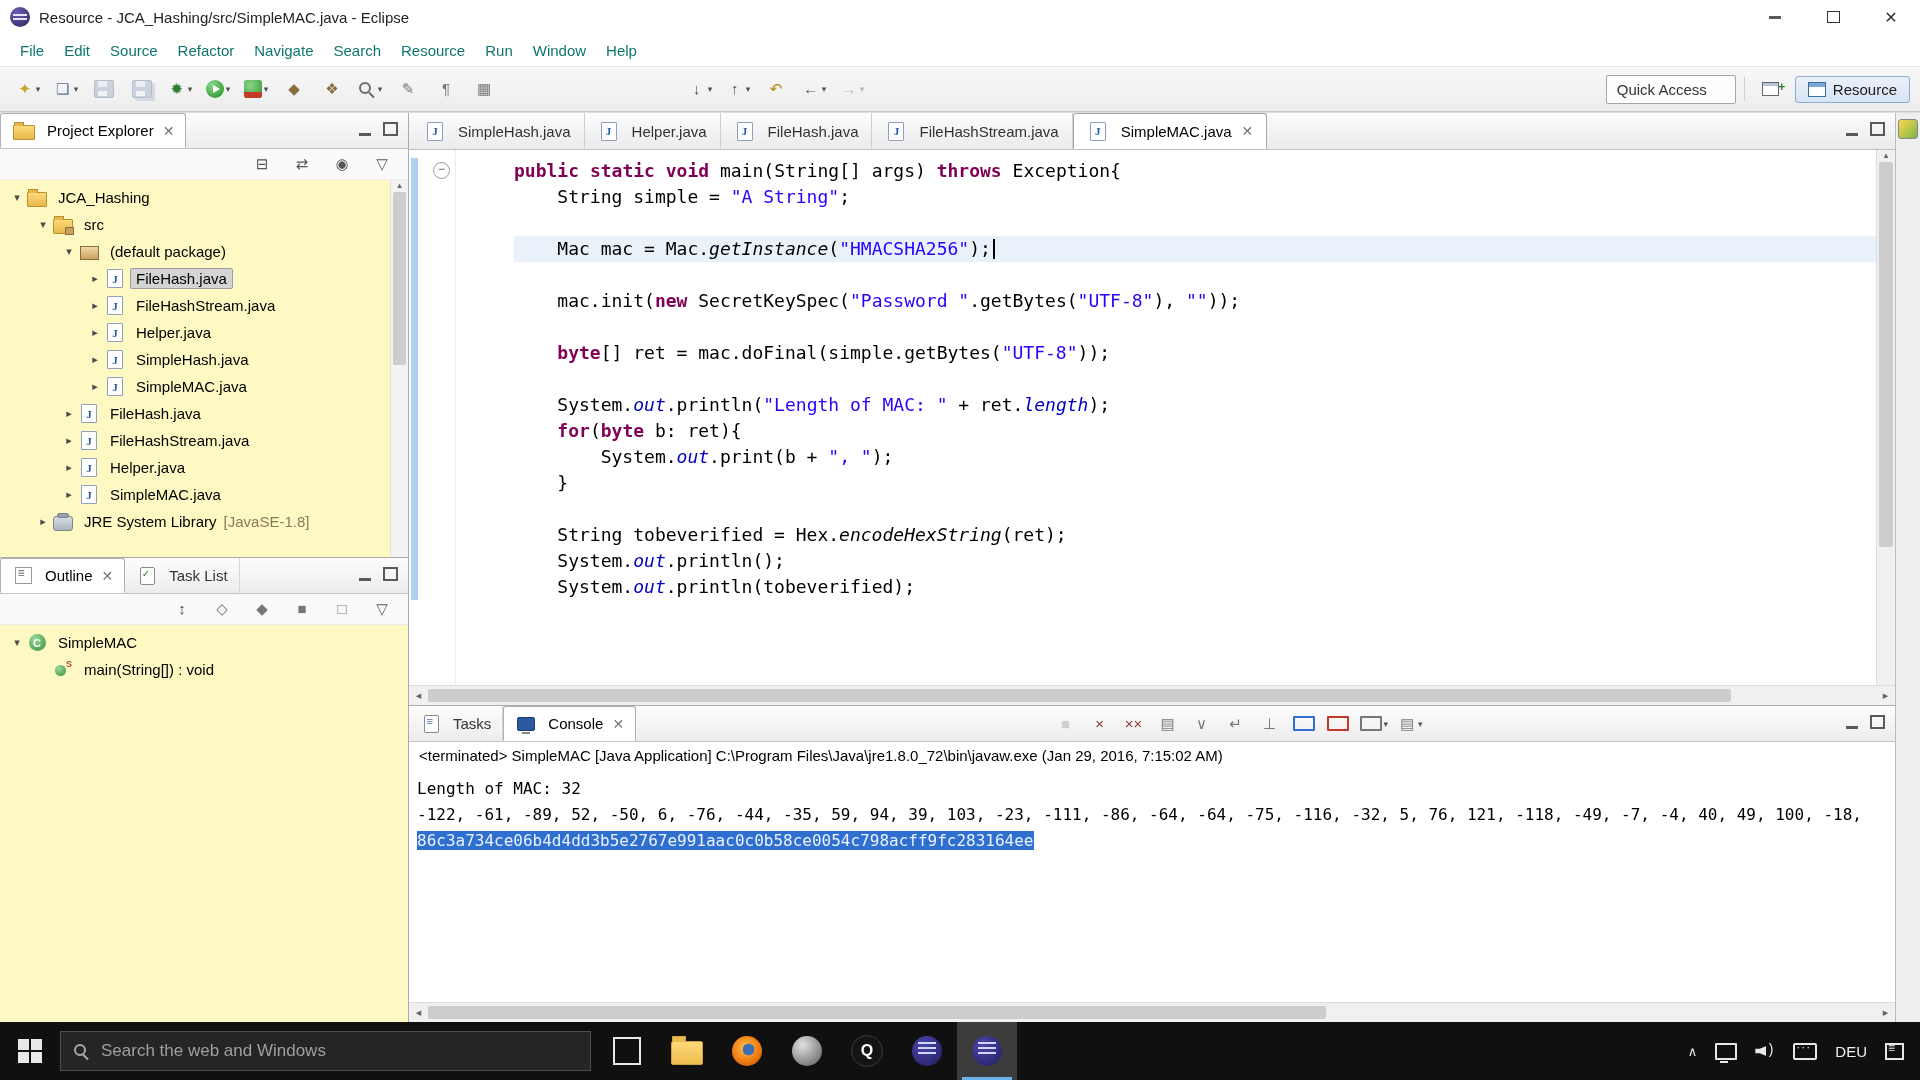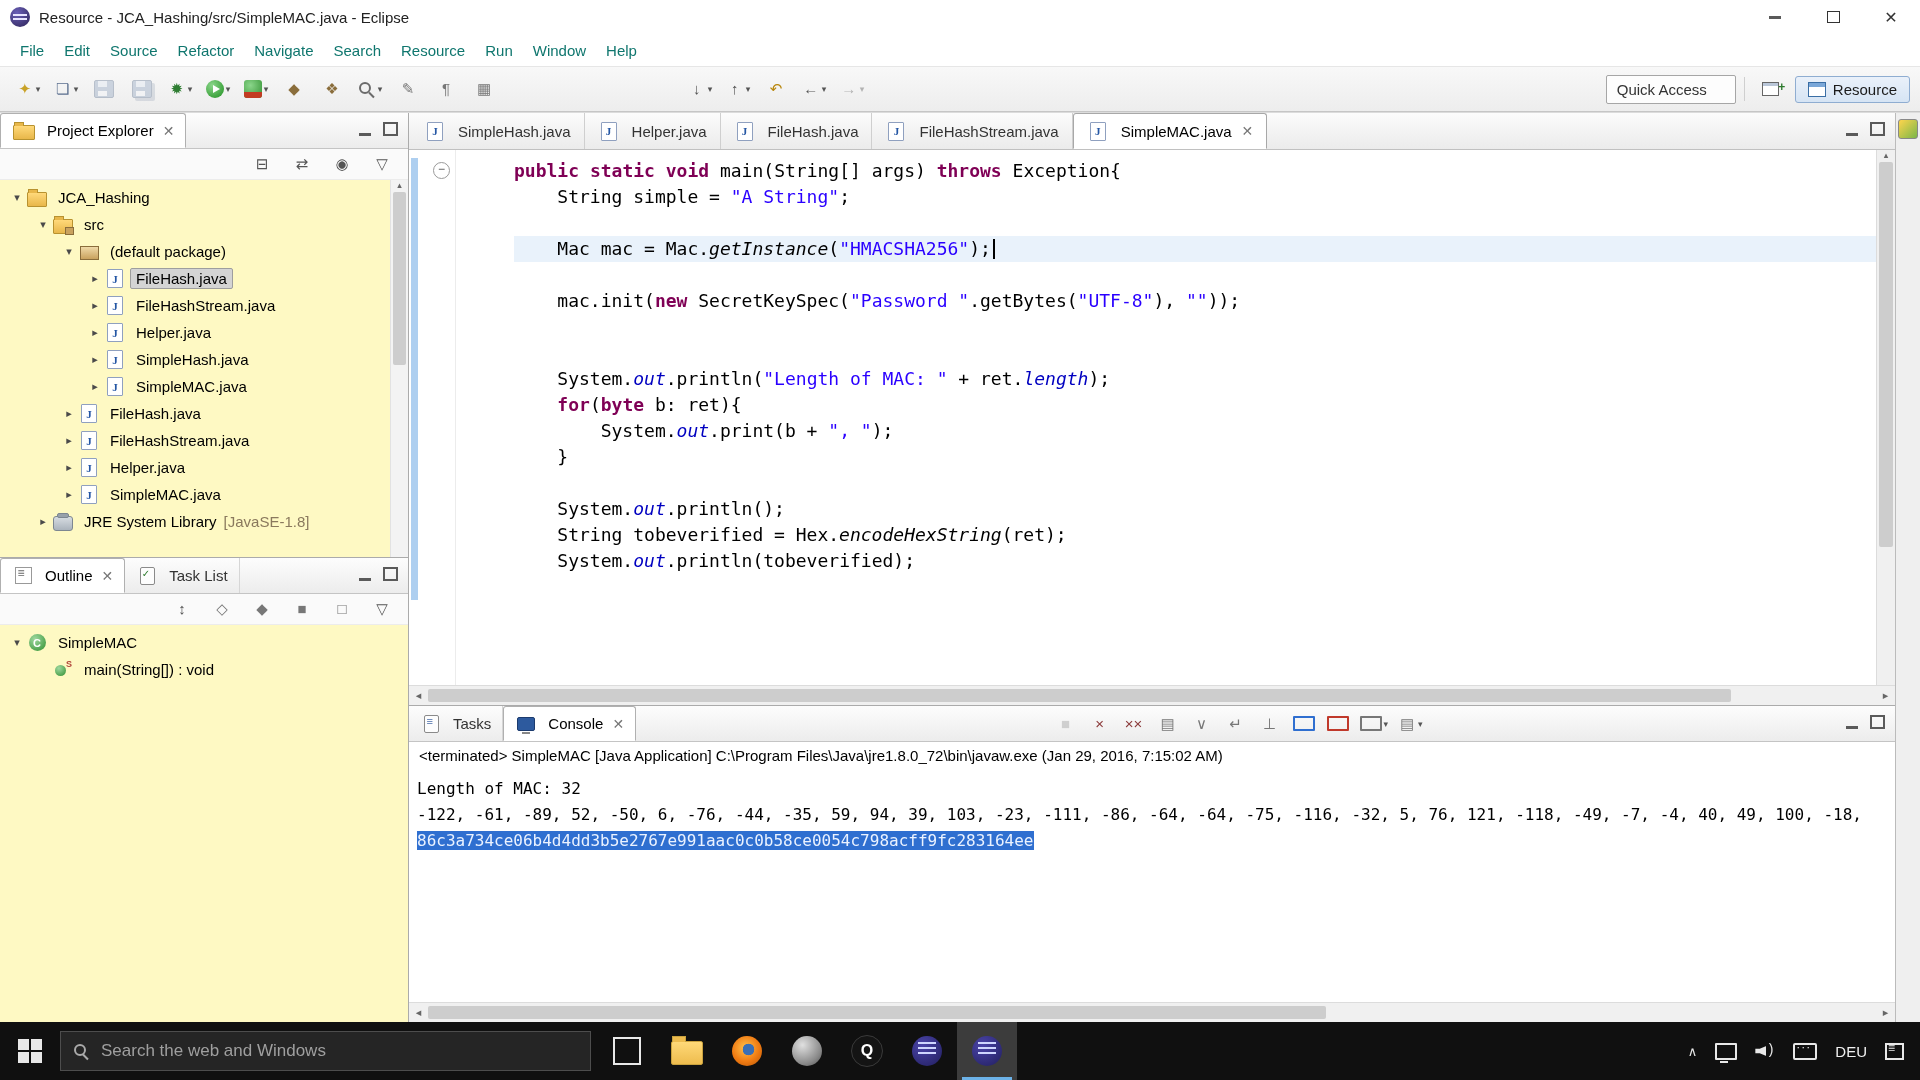--- a/index.html
+++ b/index.html
@@ -533,28 +533,29 @@
               <div class="fold">−</div>
             </div>
             <div class="code" id="code">
                 <div class="cline"><span class="c-kw">public</span><span class="c-pl"> </span><span class="c-kw">static</span><span class="c-pl"> </span><span class="c-kw">void</span><span class="c-pl"> main(String[] args) </span><span class="c-kw">throws</span><span class="c-pl"> Exception{</span></div>
                 <div class="cline"><span class="c-pl">    String simple = </span><span class="c-str">"A String"</span><span class="c-pl">;</span></div>
                 <div class="cline"></div>
                 <div class="cline hl"><span class="c-pl">    Mac mac = Mac.</span><span class="c-stm">getInstance</span><span class="c-pl">(</span><span class="c-str">"HMACSHA256"</span><span class="c-pl">);</span><span class="caret"></span></div>
                 <div class="cline"></div>
                 <div class="cline"><span class="c-pl">    mac.init(</span><span class="c-kw">new</span><span class="c-pl"> SecretKeySpec(</span><span class="c-str">"Password "</span><span class="c-pl">.getBytes(</span><span class="c-str">"UTF-8"</span><span class="c-pl">), </span><span class="c-str">""</span><span class="c-pl">));</span></div>
                 <div class="cline"></div>
+                <div class="cline"><span class="c-pl">    </span><span class="c-kw">byte</span><span class="c-pl">[] ret = mac.doFinal(simple.getBytes(</span><span class="c-str">"UTF-8"</span><span class="c-pl">));</span></div>
                 <div class="cline"></div>
                 <div class="cline"><span class="c-pl">    System.</span><span class="c-fld">out</span><span class="c-pl">.println(</span><span class="c-str">"Length of MAC: "</span><span class="c-pl"> + ret.</span><span class="c-fld">length</span><span class="c-pl">);</span></div>
                 <div class="cline"><span class="c-pl">    </span><span class="c-kw">for</span><span class="c-pl">(</span><span class="c-kw">byte</span><span class="c-pl"> b: ret){</span></div>
                 <div class="cline"><span class="c-pl">        System.</span><span class="c-fld">out</span><span class="c-pl">.print(b + </span><span class="c-str">", "</span><span class="c-pl">);</span></div>
                 <div class="cline"><span class="c-pl">    }</span></div>
                 <div class="cline"></div>
+                <div class="cline"><span class="c-pl">    String tobeverified = Hex.</span><span class="c-stm">encodeHexString</span><span class="c-pl">(ret);</span></div>
                 <div class="cline"><span class="c-pl">    System.</span><span class="c-fld">out</span><span class="c-pl">.println();</span></div>
-                <div class="cline"><span class="c-pl">    String tobeverified = Hex.</span><span class="c-stm">encodeHexString</span><span class="c-pl">(ret);</span></div>
                 <div class="cline"><span class="c-pl">    System.</span><span class="c-fld">out</span><span class="c-pl">.println(tobeverified);</span></div>
               </div>
             <div class="editor-vscroll">
               <span>▴</span>
               <span class="evthumb"></span>
             </div>
           </div>
           <div class="hscroll">
             <span class="hs-arrow">◂</span>
             <div class="hs-track">

